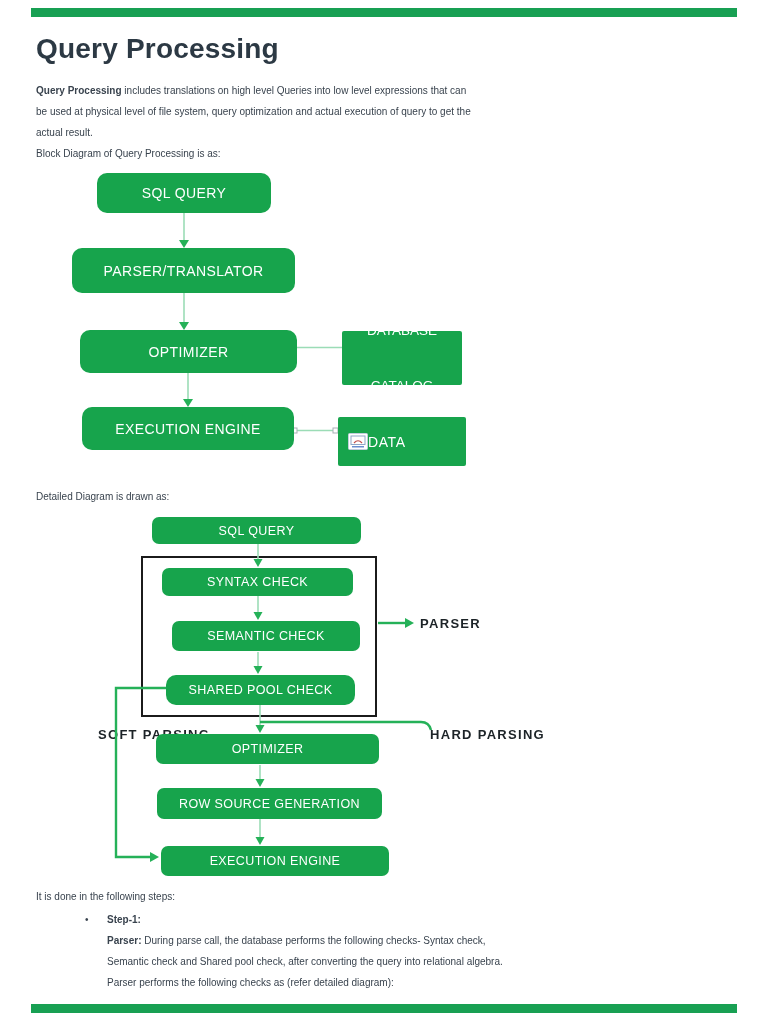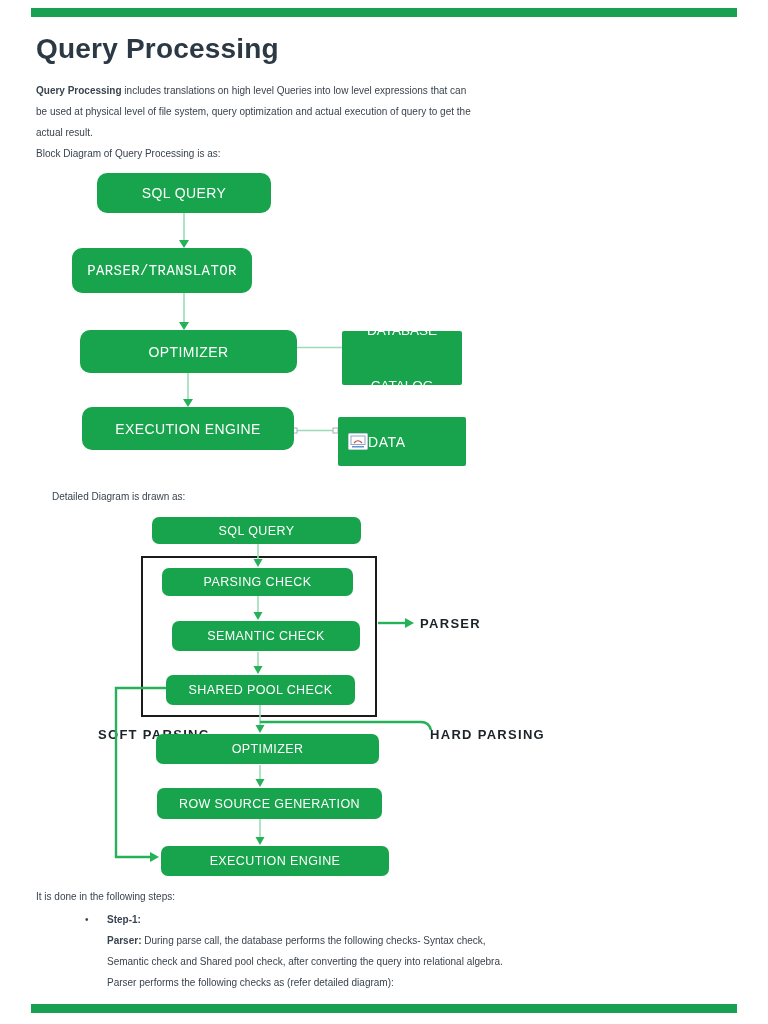--- a/index.html
+++ b/index.html
@@ -16,46 +16,46 @@
   .rule-bar.top { top:8px; }
   .rule-bar.bottom { top:1004px; }
 
   .page-title {
     position:absolute; left:36px; top:33px;
     font-size:28px; font-weight:bold; color:var(--title-text); letter-spacing:.2px;
   }
   .body-text { font-size:10px; line-height:21px; color:var(--body-text); }
   .pline { white-space:nowrap; }
   .intro-para { position:absolute; left:36px; top:80px; width:712px; }
-  .caption2 { position:absolute; left:52px; top:486px; }
+  .caption2 { position:absolute; left:36px; top:486px; }
   .steps-intro { position:absolute; left:36px; top:886px; }
   .bullet-glyph { position:absolute; left:85px; top:909px; }
   .step-block { position:absolute; left:107px; top:909px; width:640px; }
   b { font-weight:bold; }
 
   .gbox {
     position:absolute; display:flex; align-items:center; justify-content:center;
     background:var(--box-green); color:var(--box-text); text-align:center; z-index:3;
   }
   .d1 { font-size:14px; letter-spacing:.4px; border-radius:10px; }
   .d2 { font-size:12.5px; letter-spacing:.4px; border-radius:7px; }
   .sq { border-radius:2px; }
   .two-line { flex-direction:column; font-size:13.5px; line-height:19px;gap:36px; }
 
   .n-sql1   { left:97px;  top:173px; width:174px; height:40px; }
-  .n-pt     { left:72px;  top:248px; width:180px; height:45px;font-family:Liberation Mono, monospace; }
+  .n-pt     { left:72px;  top:248px; width:223px; height:45px; }
   .n-opt1   { left:80px;  top:330px; width:217px; height:43px; }
   .n-dbcat  { left:342px; top:331px; width:120px; height:54px; }
   .n-exec1  { left:82px;  top:407px; width:212px; height:43px; }
   .n-data   { left:338px; top:417px; width:128px; height:49px; justify-content:flex-start; padding-left:10px; font-size:14px; letter-spacing:.6px; }
 
   .n-sql2   { left:152px; top:517px; width:209px; height:27px; }
   .n-syn    { left:162px; top:568px; width:191px; height:28px; }
   .n-sem    { left:172px; top:621px; width:188px; height:30px; }
-  .n-shared { left:166px; top:675px; width:189px; height:30px; }
+  .n-shared { left:166px; top:675px; width:189px; height:30px;border-radius:10px; }
   .n-opt2   { left:156px; top:734px; width:223px; height:30px; }
   .n-rows   { left:157px; top:788px; width:225px; height:31px; }
   .n-exec2  { left:161px; top:846px; width:228px; height:30px; }
 
   .blackbox { position:absolute; left:141px; top:556px; width:236px; height:161px; border:2px solid #1b1b1b; z-index:1; }
   .dlabel { position:absolute; font-size:13px; font-weight:bold; letter-spacing:1.3px; color:var(--label-text); z-index:1; white-space:nowrap; }
   .l-parser { left:420px; top:616px; }
   .l-soft   { left:50px;  top:727px;margin-left:48px; }
   .l-hard   { left:430px; top:727px; }
 
@@ -135,21 +135,21 @@
     <line x1="378" y1="623" x2="406" y2="623" class="dark"></line>
     <polygon points="405,618 405,628 414,623" class="head"></polygon>
 
     <path d="M166,688 L116,688 L116,857 L151,857" class="dark"></path>
     <polygon points="150,852 150,862 159,857" class="head"></polygon>
 
     <path d="M260,722 L421,722 Q429,722 431,730" class="dark"></path>
   </svg>
 
   <div class="gbox d2 n-sql2">SQL QUERY</div>
-  <div class="gbox d2 n-syn">PARSING CHECK</div>
+  <div class="gbox d2 n-syn">SYNTAX CHECK</div>
   <div class="gbox d2 n-sem">SEMANTIC CHECK</div>
   <div class="gbox d2 n-shared">SHARED POOL CHECK</div>
   <div class="gbox d2 n-opt2">OPTIMIZER</div>
   <div class="gbox d2 n-rows">ROW SOURCE GENERATION</div>
   <div class="gbox d2 n-exec2">EXECUTION ENGINE</div>
 
   <div class="steps-intro body-text pline">It is done in the following steps:</div>
   <div class="bullet-glyph body-text">•</div>
   <div class="step-block body-text">
     <div class="pline"><b>Step-1:</b></div>

